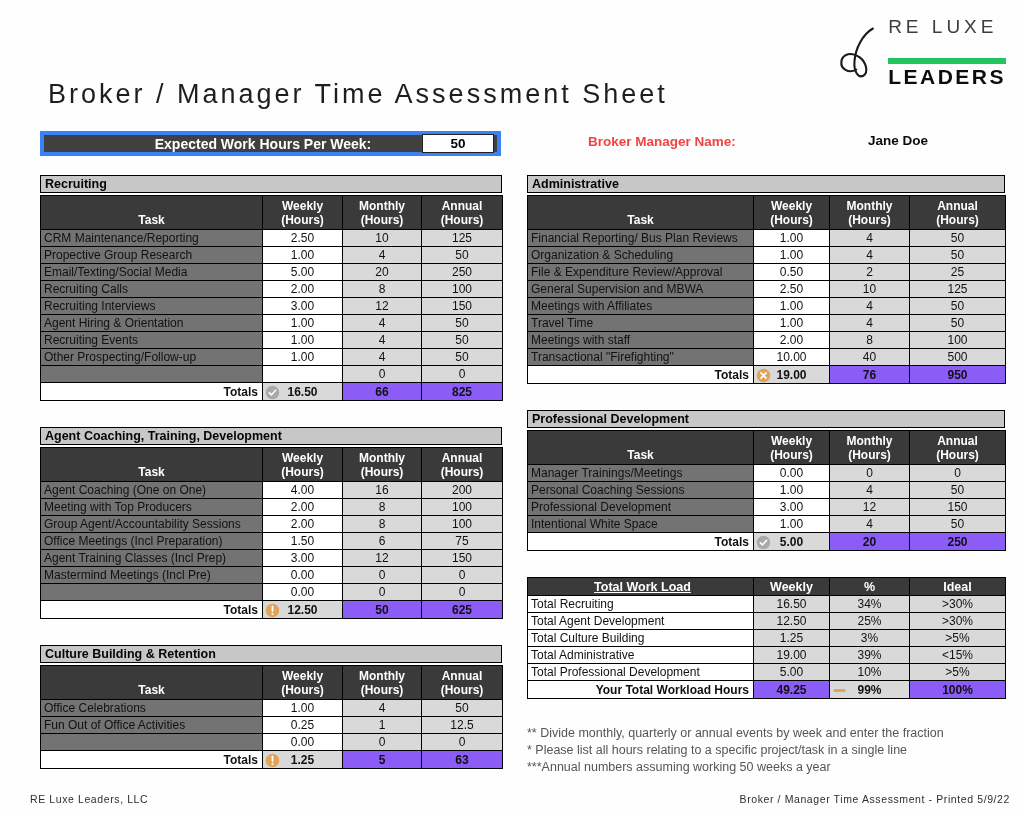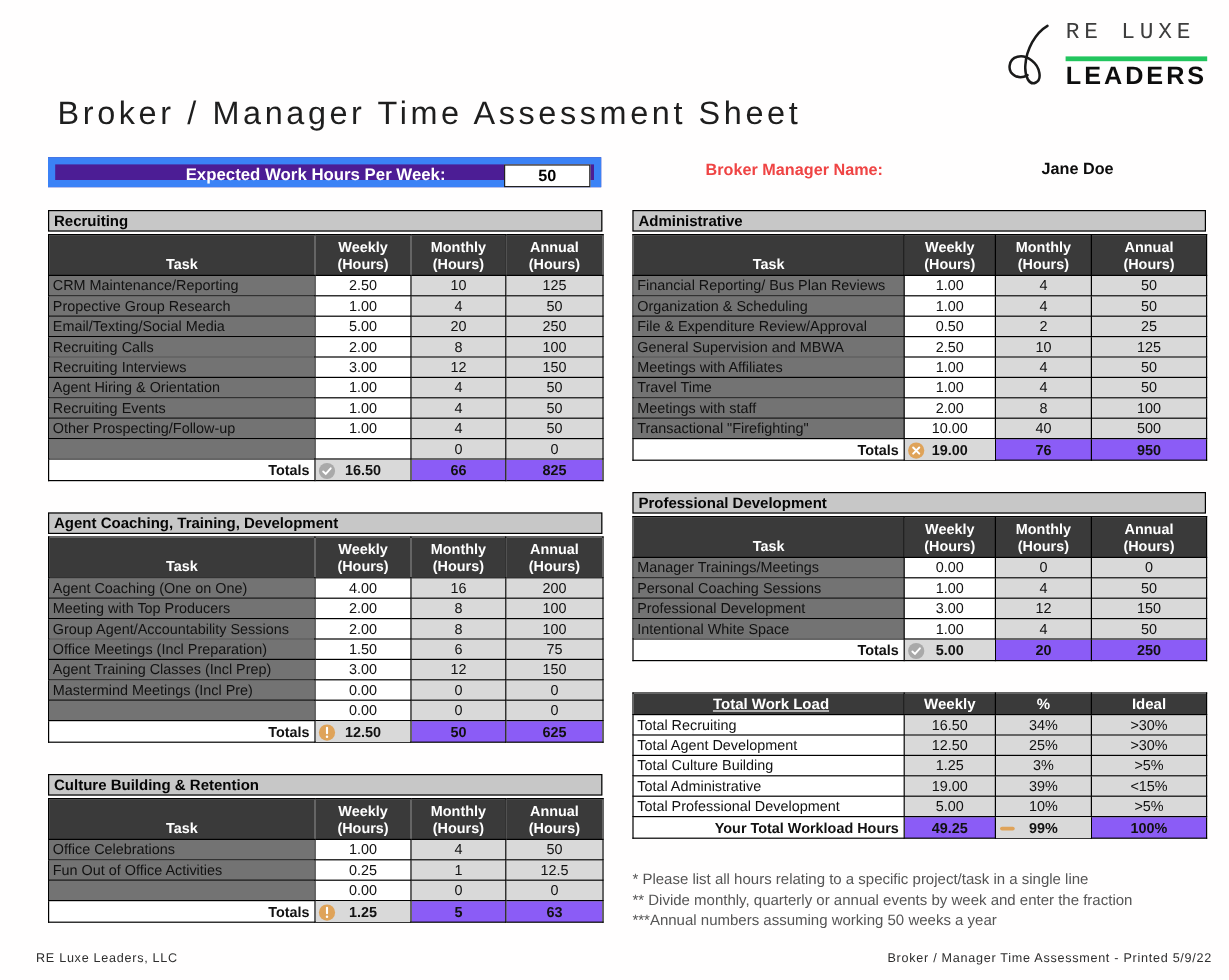--- a/index.html
+++ b/index.html
@@ -4,31 +4,31 @@
 <style>
   * { margin:0; padding:0; box-sizing:border-box; }
   html,body { background:#ffffff; }
   body { font-family:"Liberation Sans", sans-serif; color:#111; }
   .page { position:relative; width:1024px; height:817px; background:#fffefe; overflow:hidden; }
 
   
   .logo { position:absolute; top:16px; right:18px; display:flex; align-items:center; gap:9px; }
   .logo-glyph { width:42px; height:56px; }
   .logo-top { font-size:19px; letter-spacing:4px; color:#3d3d3d; font-weight:400;
-              border-bottom:4px solid #22c55e; padding-bottom:9px;font-family:Liberation Mono, monospace; }
+              border-bottom:6px solid #22c55e; padding-bottom:20px; }
   .logo-bottom { font-size:21px; font-weight:700; letter-spacing:2.5px; color:#0d0d0d; margin-top:1px; }
 
   
   .page-title { position:absolute; left:48px; top:79px; font-size:27px; font-weight:400;
                 letter-spacing:3px; color:#1e1e1e; white-space:nowrap; }
 
   
   .topbar { position:absolute; left:40px; top:131px; width:965px; height:25px; }
-  .exp-wrap { position:absolute; left:0; top:0; width:461px; height:25px; background:#4c1d95;
-              border:6px solid #3b82f6; display:flex; align-items:flex-start; }
+  .exp-wrap { position:absolute; left:0; top:0; width:461px; height:25px; background:#404040;
+              border:4px solid #3b82f6; display:flex; align-items:center; }
   .exp-label { flex:1; text-align:center; color:#fff; font-weight:700; font-size:14px; padding-left:60px; }
   .exp-box { width:72px; height:19px; margin-right:3px; background:#fff; border:1.5px solid #222;
              display:flex; align-items:center; justify-content:center; font-weight:700; font-size:13.5px; color:#000; }
   .name-label { position:absolute; left:548px; top:3px; font-weight:700; font-size:13.5px; color:#ef4444; }
   .name-value { position:absolute; left:828px; top:2px; font-weight:700; font-size:13.5px; color:#0c0c0c; }
 
   
   .columns { position:absolute; left:40px; top:175px; width:965px; display:flex; gap:25px; align-items:flex-start; }
   .col-left  { width:462px; }
   .col-right { width:478px; }
@@ -496,22 +496,22 @@
                     <svg viewBox="0 0 16 16">
                       <rect x="1.5" y="6.3" width="13" height="3.4" rx="1.7" fill="#dfa359"></rect>
                     </svg>
                   </span><span>99%</span></td>
                 <td class="td-totg">100%</td>
               </tr>
             </tbody>
           </table>
         </div>
       <div class="notes">
+        <div class="note-line">** Divide monthly, quarterly or annual events by week and enter the fraction</div>
         <div class="note-line">* Please list all hours relating to a specific project/task in a single line</div>
-        <div class="note-line">** Divide monthly, quarterly or annual events by week and enter the fraction</div>
         <div class="note-line">***Annual numbers assuming working 50 weeks a year</div>
       </div>
     </div>
   </div>
 
   <div class="footer">
     <span>RE Luxe Leaders, LLC</span>
     <span>Broker / Manager Time Assessment - Printed 5/9/22</span>
   </div>
 

